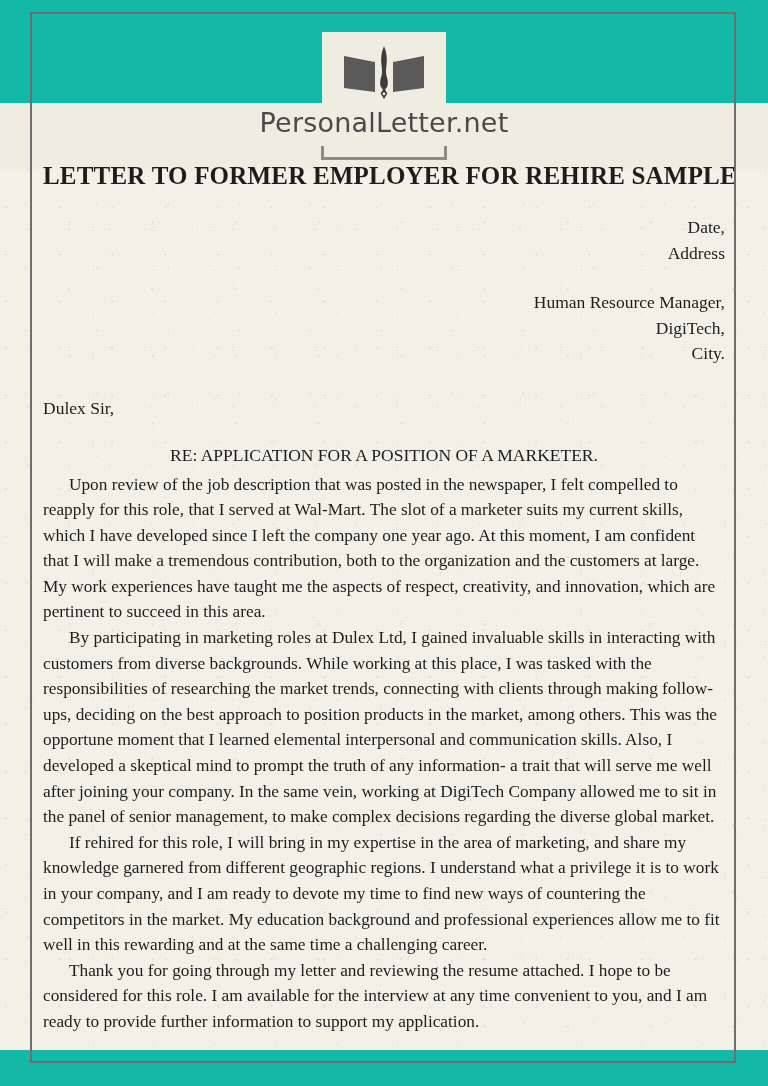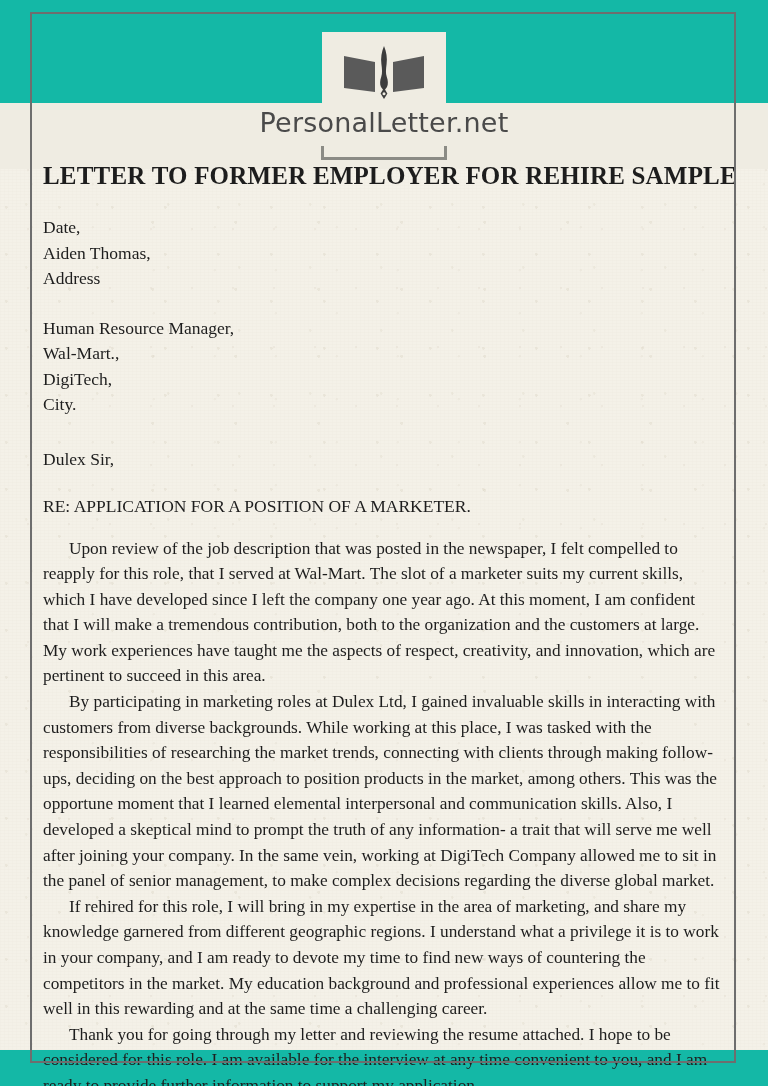--- a/index.html
+++ b/index.html
@@ -146,27 +146,27 @@
 
   .addr-line,
   .salutation,
   .subject-line,
   .sign-line {
     font-size: 17.5px;
     line-height: 25.5px;
     color: #1d1d1d;
   }
 
-  .addr-block { margin-bottom: 0; }
+  .addr-block { margin-bottom: 0; text-align: right; }
   .addr-block.sender { margin-bottom: 24px; }
   .addr-block.recipient { margin-bottom: 29px; }
 
   .salutation { margin-bottom: 22px; }
 
-  .subject-line { margin-bottom: 16px; }
+  .subject-line { margin-bottom: 3px; text-align: center; }
 
   .body-para {
     font-size: 17.3px;
     line-height: 25.6px;
     color: #1d1d1d;
     text-indent: 26px;
     text-align: left;
     margin-bottom: 0px;
   }
 
@@ -224,27 +224,25 @@
     </div>
 
   </div>
 
   <div class="letter">
 
     <div class="doc-title">LETTER TO FORMER EMPLOYER FOR REHIRE SAMPLE</div>
 
     <div class="addr-block sender">
       <div class="addr-line">Date,</div>
-      <div class="addr-line">Aiden Thomas,</div>
       <div class="addr-line">Address</div>
     </div>
 
     <div class="addr-block recipient">
       <div class="addr-line">Human Resource Manager,</div>
-      <div class="addr-line">Wal-Mart.,</div>
       <div class="addr-line">DigiTech,</div>
       <div class="addr-line">City.</div>
     </div>
 
     <div class="salutation">Dulex Sir,</div>
 
     <div class="subject-line">RE: APPLICATION FOR A POSITION OF A MARKETER.</div>
 
     <div class="body-para">Upon review of the job description that was posted in the newspaper, I felt compelled to reapply for this role, that I served at Wal-Mart. The slot of a marketer suits my current skills, which I have developed since I left the company one year ago. At this moment, I am confident that I will make a tremendous contribution, both to the organization and the customers at large. My work experiences have taught me the aspects of respect, creativity, and innovation, which are pertinent to succeed in this area.</div>
     <div class="body-para">By participating in marketing roles at Dulex Ltd, I gained invaluable skills in interacting with customers from diverse backgrounds.  While working at this place, I was tasked with the responsibilities of researching the market trends, connecting with clients through making follow-ups, deciding on the best approach to position products in the market, among others. This was the opportune moment that I learned elemental interpersonal and communication skills. Also, I developed a skeptical mind to prompt the truth of any information- a trait that will serve me well after joining your company. In the same vein, working at DigiTech Company allowed me to sit in the panel of senior management, to make complex decisions regarding the diverse global market.</div>

